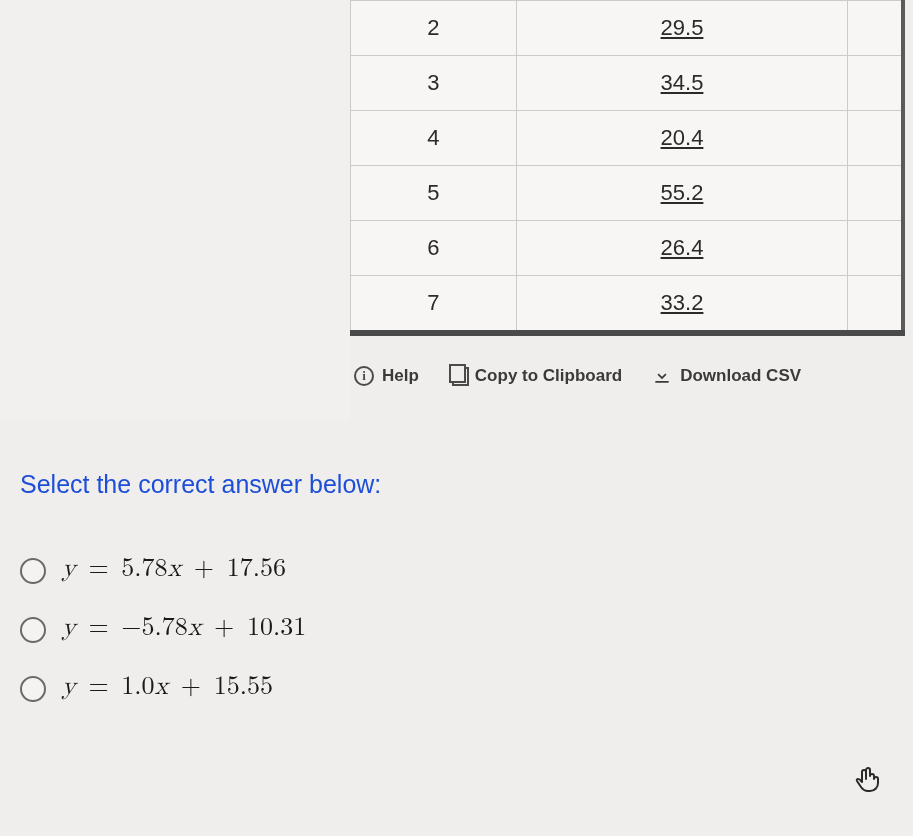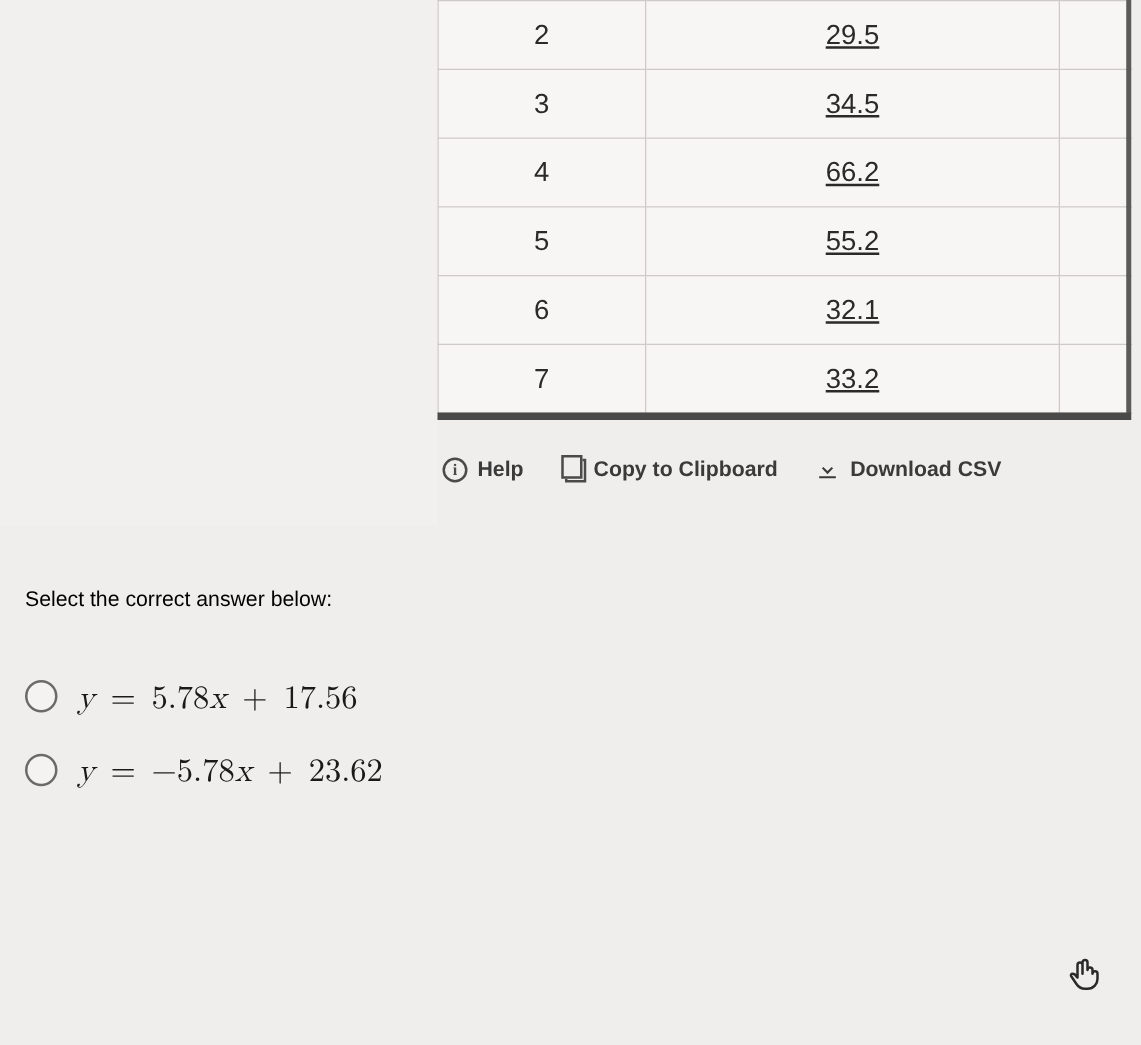--- a/index.html
+++ b/index.html
@@ -74,27 +74,27 @@
 }
 .icon-download {
   width: 20px; height: 20px; position: relative; display: inline-block;
 }
 .icon-download svg { width: 20px; height: 20px; }
 .question-section {
   margin-top: 50px;
   padding: 0 20px;
 }
 .prompt {
-  font-size: 17px;
-  color: #000000;
+  font-size: 25px;
+  color: #1d4ed8;
   margin-bottom: 40px;
 }
 .option-row {
   display: flex;
-  align-items: flex-start;
+  align-items: flex-end;
   gap: 16px;
   padding: 14px 0;
   cursor: pointer;
 }
 .radio {
   width: 26px; height: 26px; border: 2px solid #6a6a6a; border-radius: 50%;
   flex-shrink: 0; background: #f5f3f2;
 }
 .formula {
   font-family: "Cambria Math", "Latin Modern Math", serif;
@@ -124,31 +124,31 @@
           <td>29.5</td>
           <td></td>
         </tr>
         <tr>
           <td>3</td>
           <td>34.5</td>
           <td></td>
         </tr>
         <tr>
           <td>4</td>
-          <td>66.2</td>
+          <td>20.4</td>
           <td></td>
         </tr>
         <tr>
           <td>5</td>
           <td>55.2</td>
           <td></td>
         </tr>
         <tr>
           <td>6</td>
-          <td>32.1</td>
+          <td>26.4</td>
           <td></td>
         </tr>
         <tr>
           <td>7</td>
           <td>33.2</td>
           <td></td>
         </tr>
       </tbody>
     </table>
     <div class="table-bottom-bar"></div>
@@ -189,23 +189,33 @@
   </div>
 
 
   <div class="option-row">
     <span class="radio"></span>
     <span class="formula">
       <span>y</span>
       <span class="op">=</span>
       <span class="num">−5.78</span><span>x</span>
       <span class="op">+</span>
-      <span class="num">23.62</span>
+      <span class="num">10.31</span>
     </span>
   </div>
 
+  <div class="option-row">
+    <span class="radio"></span>
+    <span class="formula">
+      <span>y</span>
+      <span class="op">=</span>
+      <span class="num">1.0</span><span>x</span>
+      <span class="op">+</span>
+      <span class="num">15.55</span>
+    </span>
+  </div>
 </div>
 
 <span class="cursor-hand">
   <svg viewBox="0 0 32 32" fill="none" stroke="#2a2a2a" stroke-width="2">
     <path d="M13 8v9M13 8c0-1.1.9-2 2-2s2 .9 2 2v6M17 14c0-1.1.9-2 2-2s2 .9 2 2v3M21 17c0-1.1.9-2 2-2s2 .9 2 2v4c0 4-3 8-8 8h-2c-3 0-5-1-7-4l-4-6c-.6-1 0-2 1-2s2 0 3 2l1 1V10c0-1.1.9-2 2-2s2 .9 2 2" stroke-linecap="round" stroke-linejoin="round"></path>
   </svg>
 </span>
 
 </body></html>

